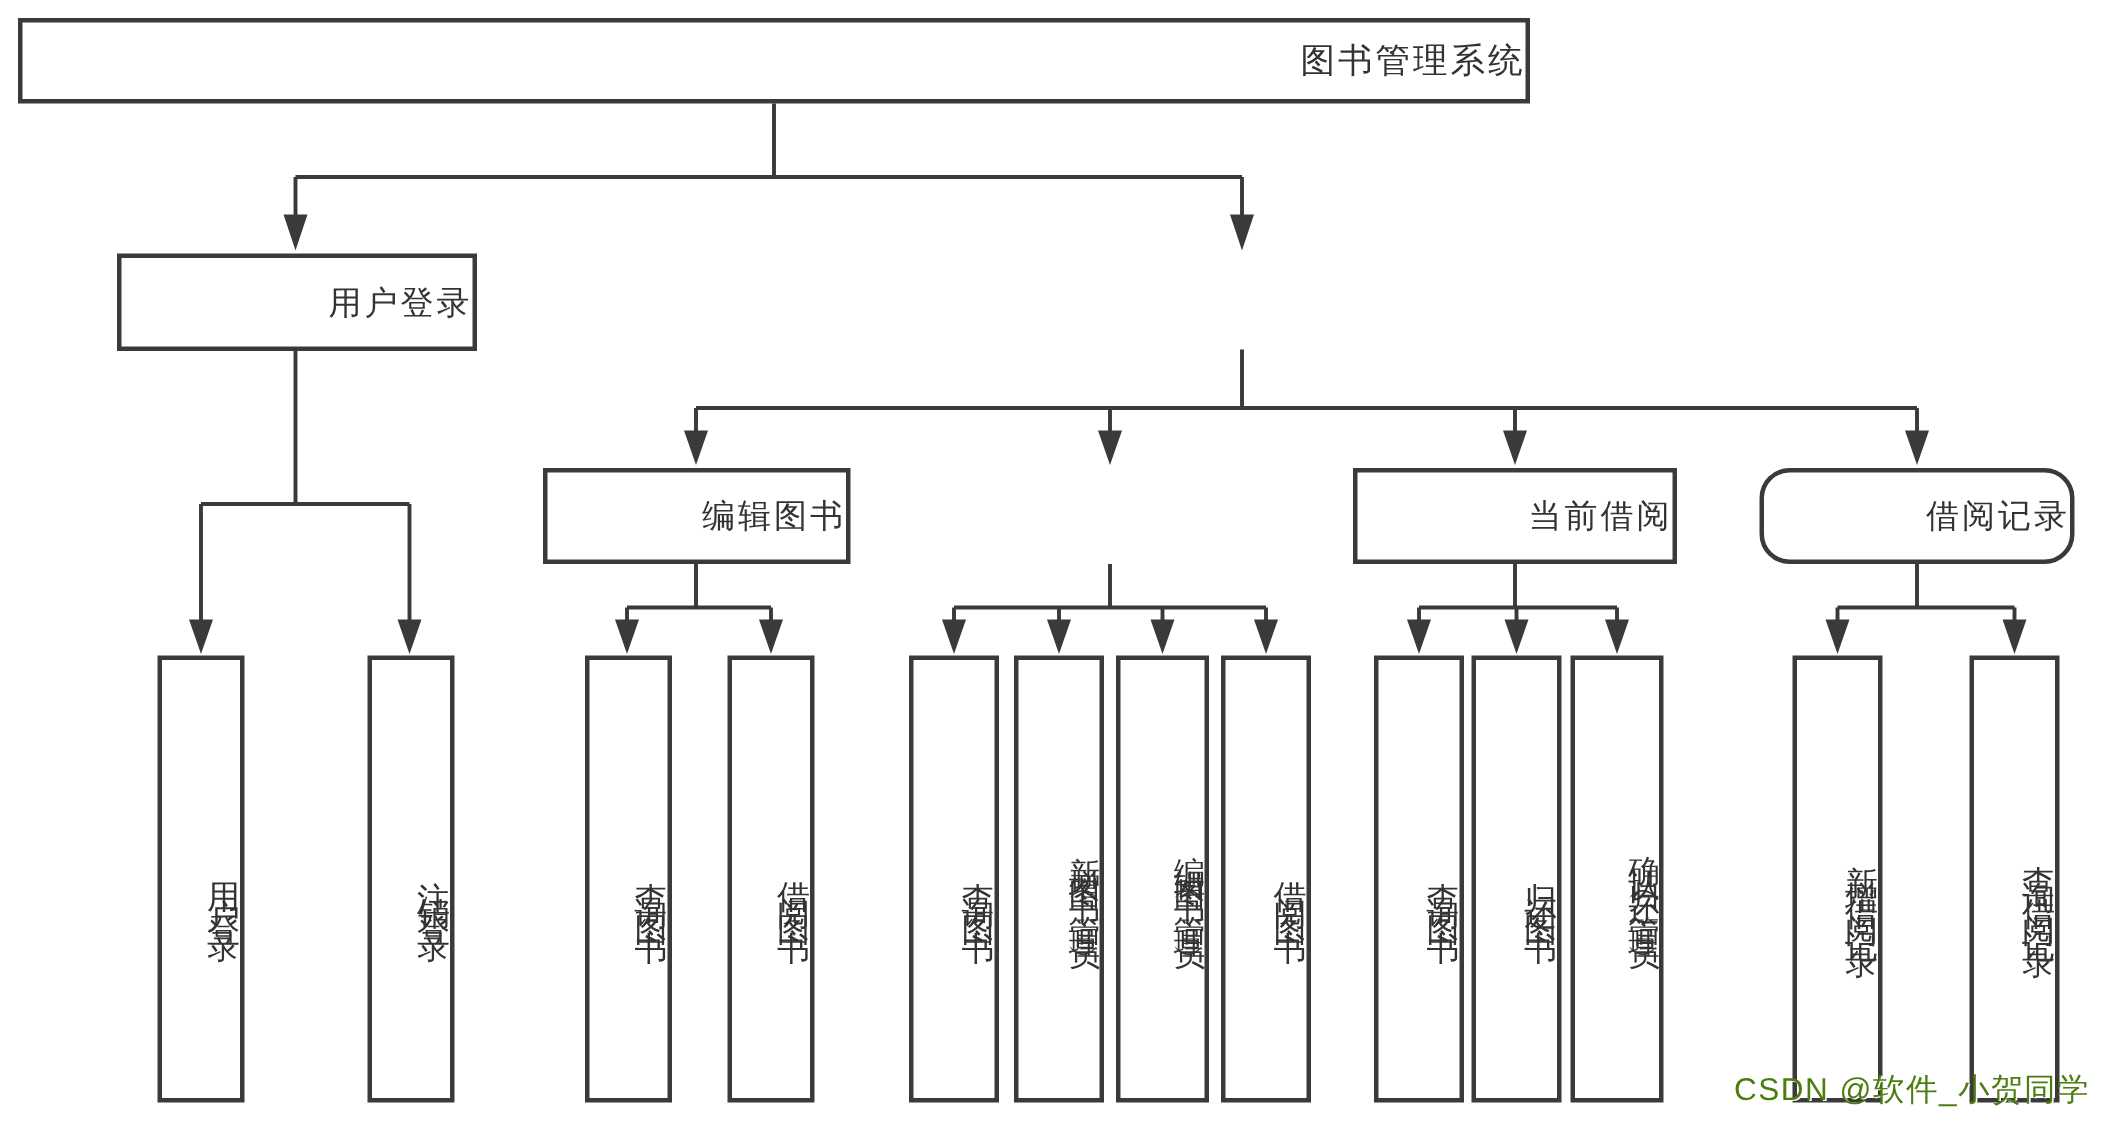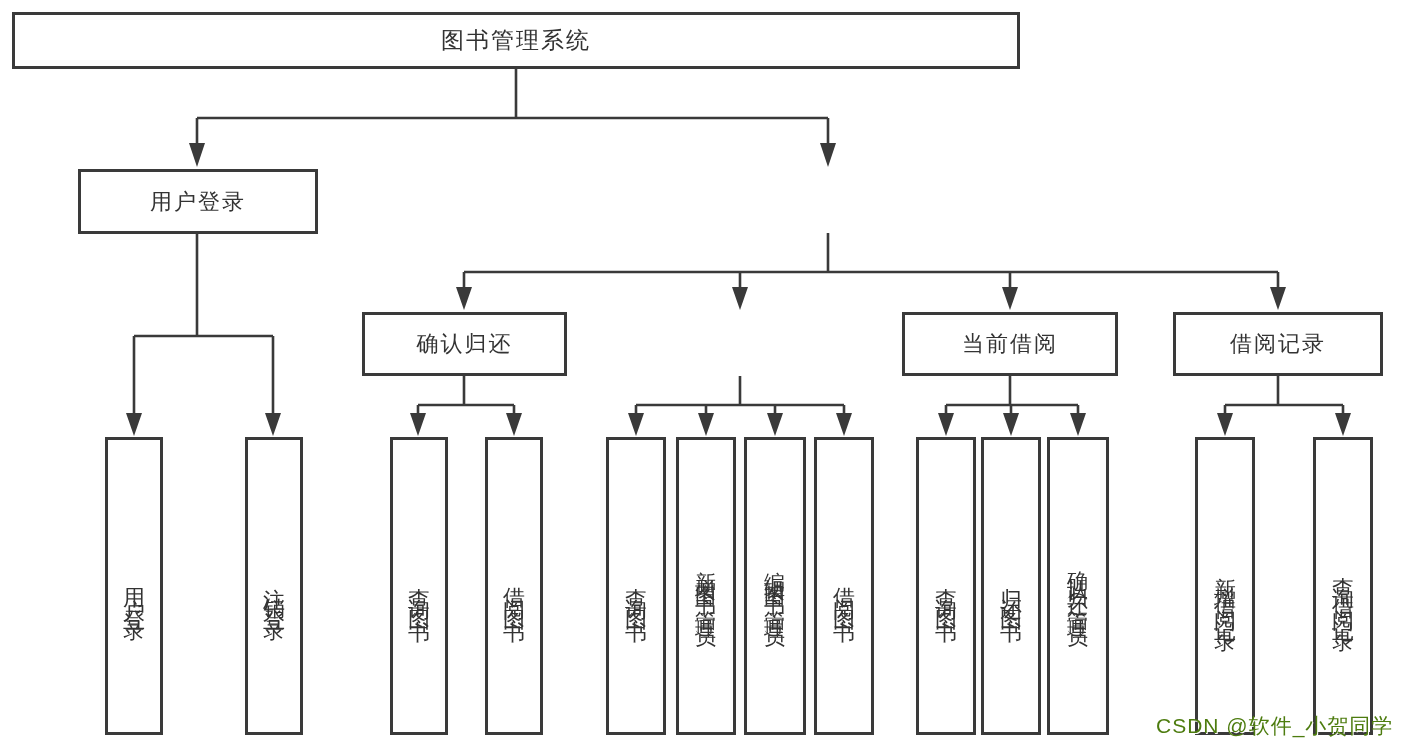--- a/index.html
+++ b/index.html
@@ -17,21 +17,21 @@
     width: 1405px; height: 747px;
     pointer-events: none;
   }
   .node {
     position: absolute;
     box-sizing: border-box;
     border: 3px solid #3a3a3a;
     background: #ffffff;
     display: flex;
     align-items: center;
-    justify-content: center;
+    justify-content: flex-end;
     color: #333333;
   }
   .h-label {
     font-size: 22px;
     letter-spacing: 2px;
     white-space: nowrap;
   }
   .root-label { font-size: 23px; }
   .leaf {
     top: 437px;
@@ -111,26 +111,26 @@
 
   <div class="node" style="left:12px; top:12px; width:1008px; height:57px;">
     <span class="h-label root-label">图书管理系统</span>
   </div>
 
   <div class="node" style="left:78px; top:169px; width:240px; height:65px;">
     <span class="h-label">用户登录</span>
   </div>
 
   <div class="node" style="left:362px; top:312px; width:205px; height:64px;">
-    <span class="h-label">确认归还</span>
+    <span class="h-label">编辑图书</span>
   </div>
   <div class="node" style="left:902px; top:312px; width:216px; height:64px;">
     <span class="h-label">当前借阅</span>
   </div>
-  <div class="node" style="left:1173px; top:312px; width:210px; height:64px;">
+  <div class="node" style="left:1173px; top:312px; width:210px; height:64px;border-radius:20px;">
     <span class="h-label">借阅记录</span>
   </div>
 
   <div class="node leaf" style="left:105px; width:58px;">
     <span class="vtext">用户登录</span>
   </div>
   <div class="node leaf" style="left:245px; width:58px;">
     <span class="vtext">注销登录</span>
   </div>
 

